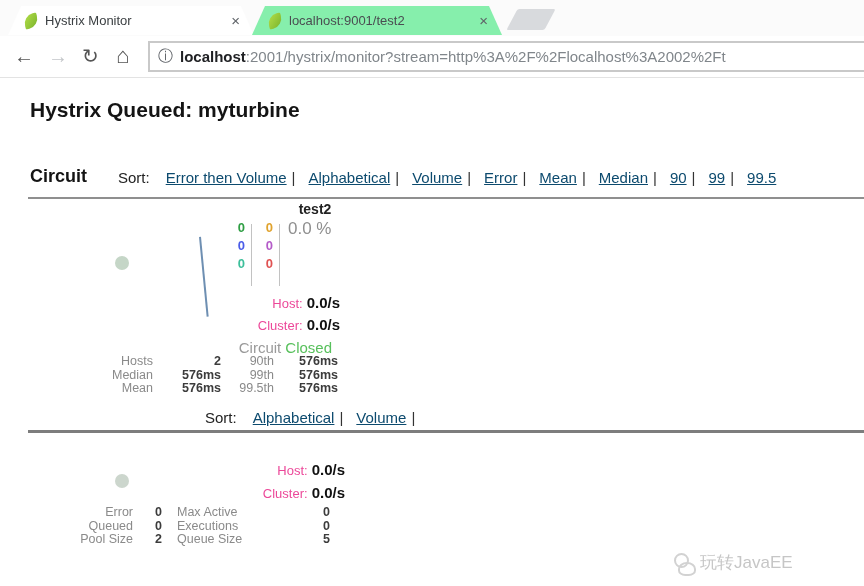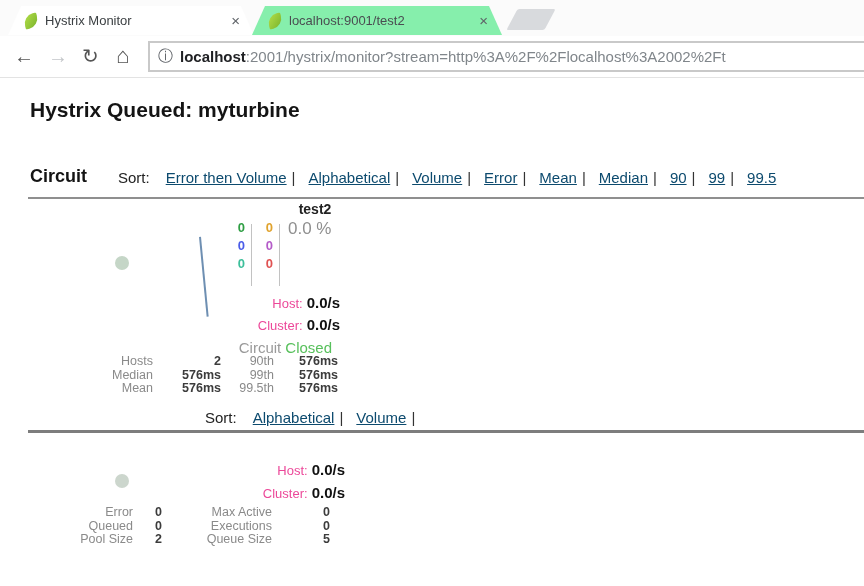--- a/index.html
+++ b/index.html
@@ -61,21 +61,21 @@
   .rateline .lbl { font-size:13px; color:#ec4899; }
   .rateline .val { font-size:15px; font-weight:bold; color:#111; margin-left:4px; }
   .statusline { position:absolute; text-align:right; font-size:15px; white-space:nowrap; }
   .statusline .lbl { color:#9a9a9a; }
   .statusline .ok { color:#58c05c; margin-left:4px; }
   .stats { position:absolute; display:grid; font-size:12.5px; line-height:13.5px; }
   .stats .sl { color:#8a8a8a; text-align:right; }
   .stats .sv { color:#3c3c3c; font-weight:bold; text-align:right; }
   .cstats { left:57px; top:355px; grid-template-columns:96px 68px 53px 64px; }
   .tstats { left:50px; top:506px; grid-template-columns:83px 29px 110px 58px; }
-  .tstats .sl3 { text-align:right; padding-left:15px; }
+  .tstats .sl3 { text-align:left; padding-left:15px; }
 
   
   .watermark { position:absolute; left:672px; top:551px; display:flex; align-items:center; gap:6px;
                color:#c6c6c6; font-size:17px; }
   .wm-icon { position:relative; width:22px; height:22px; }
   .wm-icon::before { content:""; position:absolute; left:2px; top:1px; width:11px; height:11px;
                      border:2px solid #d2d2d2; border-radius:50%; }
   .wm-icon::after { content:""; position:absolute; left:6px; top:10px; width:14px; height:10px;
                     border:2px solid #d2d2d2; border-radius:50% 50% 40% 40%; }
 </style>
@@ -178,14 +178,18 @@
     <span class="sl">Queued</span>
       <span class="sv">0</span>
       <span class="sl sl3">Executions</span>
       <span class="sv">0</span>
     <span class="sl">Pool Size</span>
       <span class="sv">2</span>
       <span class="sl sl3">Queue Size</span>
       <span class="sv">5</span>
   </div>
 
+  <div class="watermark">
+    <span class="wm-icon"></span>
+    <span>玩转JavaEE</span>
+  </div>
 
 </div>
 
 </body></html>

